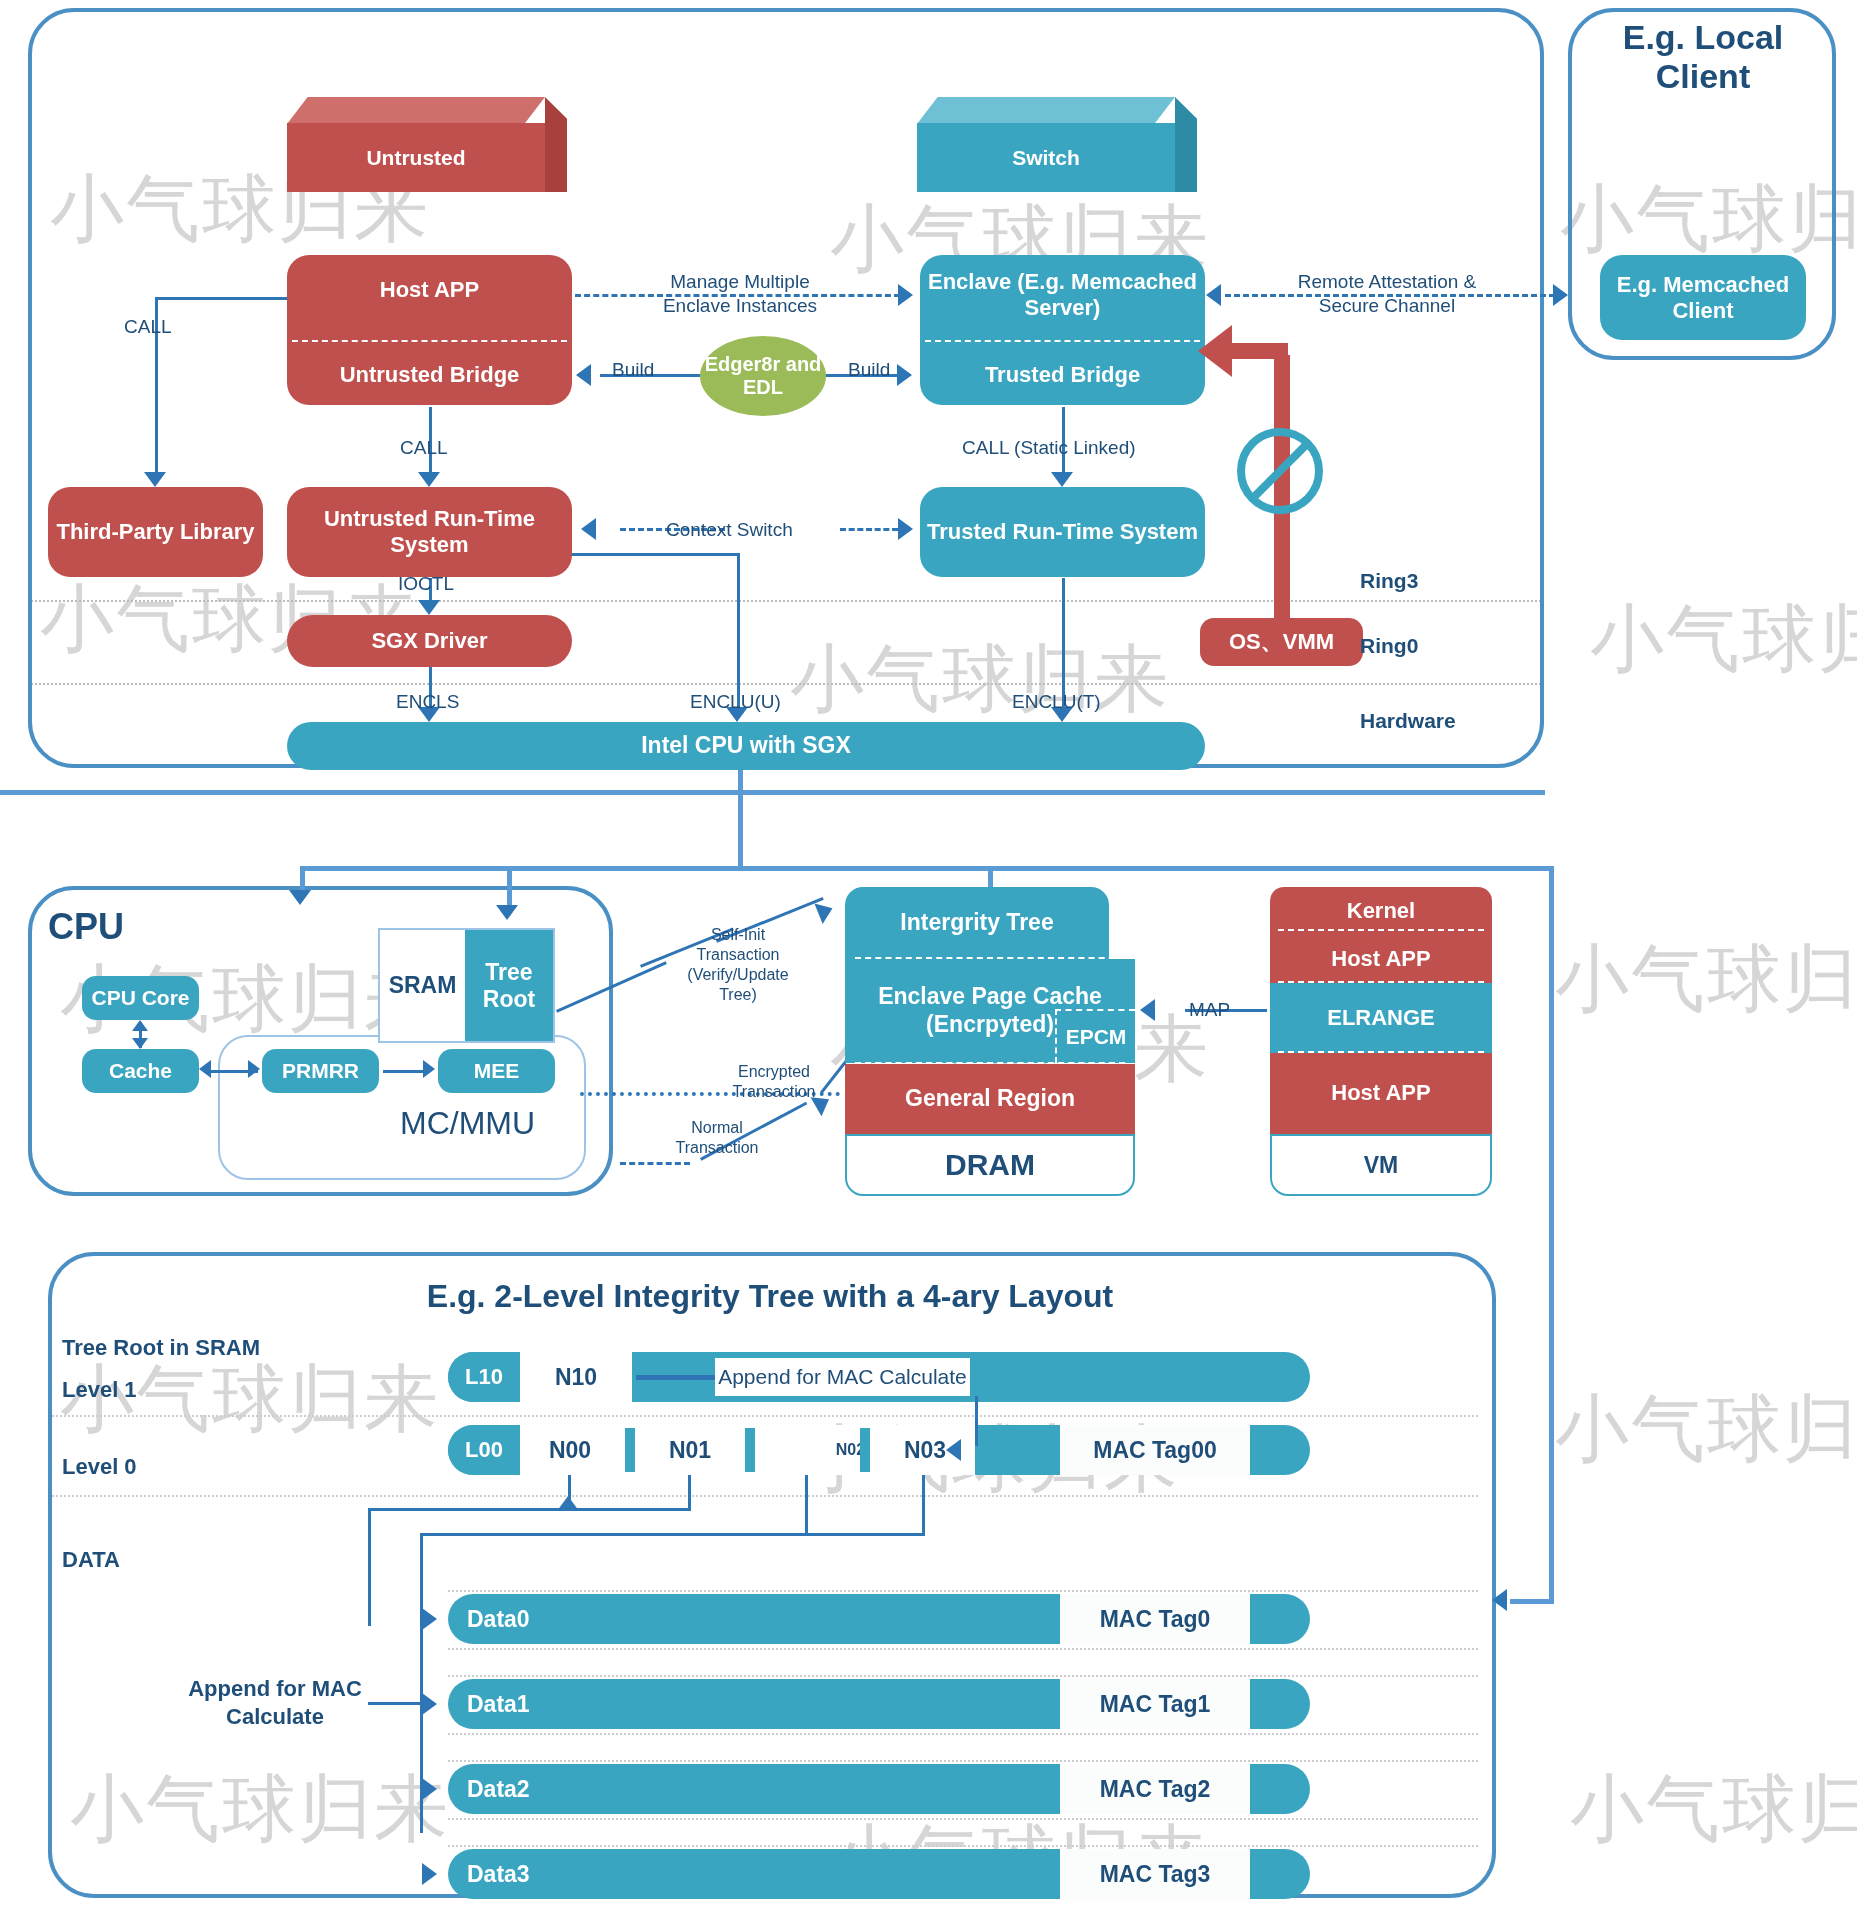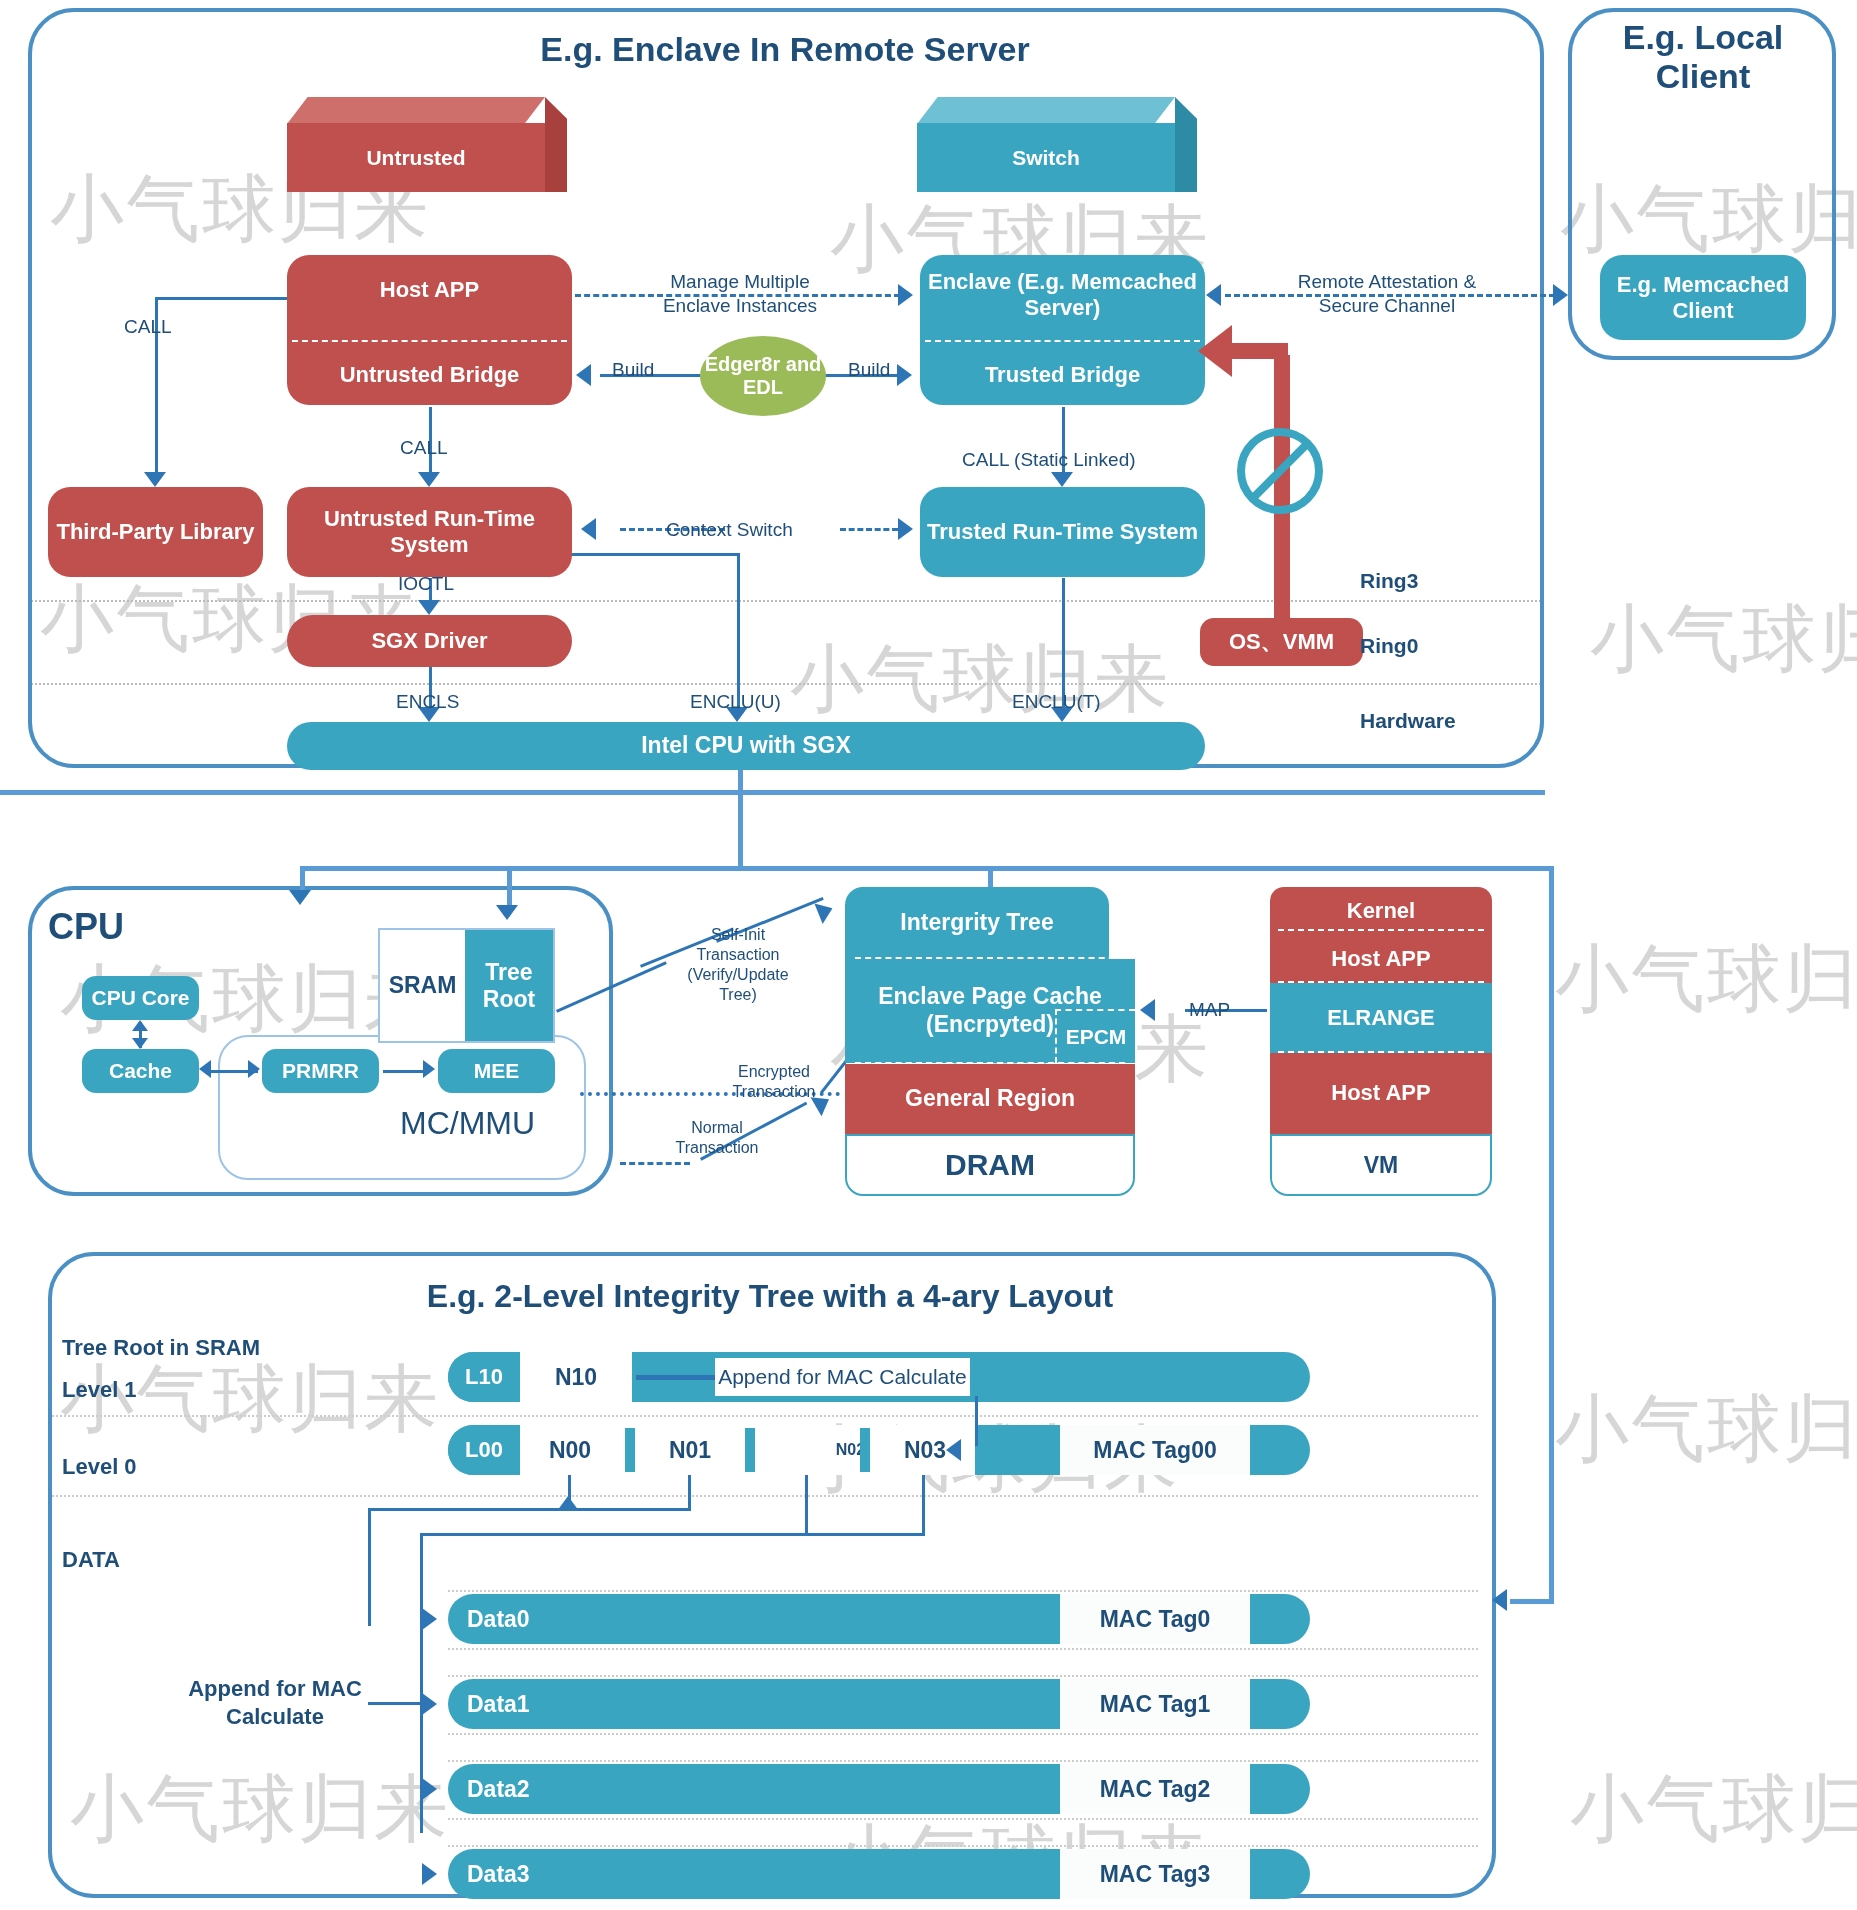--- a/index.html
+++ b/index.html
@@ -195,21 +195,20 @@
   <div class="wm" style="left:830px; top:1000px;">小气球归来</div>
   <div class="wm" style="left:1555px; top:930px;">小气球归来</div>
   <div class="wm" style="left:60px; top:1350px;">小气球归来</div>
   <div class="wm" style="left:800px; top:1410px;">小气球归来</div>
   <div class="wm" style="left:1555px; top:1380px;">小气球归来</div>
   <div class="wm" style="left:70px; top:1760px;">小气球归来</div>
   <div class="wm" style="left:830px; top:1810px;">小气球归来</div>
   <div class="wm" style="left:1570px; top:1760px;">小气球归来</div>
 
   <div class="panel" style="left:28px; top:8px; width:1516px; height:760px;"></div>
-  <div class="panel-title" style="left:300px; top:30px; width:970px; font-size:34px;">E.g. Enclave In Remote Server</div>
 
   <div class="ringline" style="left:28px; top:600px; width:1516px;"></div>
   <div class="ringline" style="left:28px; top:683px; width:1516px;"></div>
   <div class="lbl lbl-bold" style="left:1360px; top:568px;">Ring3</div>
   <div class="lbl lbl-bold" style="left:1360px; top:633px;">Ring0</div>
   <div class="lbl lbl-bold" style="left:1360px; top:697px;margin-top:11px;">Hardware</div>
 
   <div class="prism" style="left:287px; top:97px; width:258px; height:95px;">
     <div class="top" style="background:#cf6f6c; clip-path: polygon(8% 0, 100% 0, 92% 100%, 0 100%);"></div>
     <div class="side" style="background:#a8403d; clip-path: polygon(0 0, 100% 23%, 100% 100%, 0 100%);"></div>
@@ -292,21 +291,21 @@
   <div class="arr arr-l" style="left:1206px; top:284px;"></div>
   <div class="arr arr-r" style="left:1553px; top:284px;"></div>
   <div class="lbl wrap" style="left:1282px; top:270px; width:210px;">Remote Attestation &amp; Secure Channel</div>
 
   <div class="ln ln-v" style="left:429px; top:407px; height:65px;"></div>
   <div class="arr arr-d" style="left:418px; top:472px;"></div>
   <div class="lbl" style="left:400px; top:436px;">CALL</div>
 
   <div class="ln ln-v" style="left:1062px; top:407px; height:65px;"></div>
   <div class="arr arr-d" style="left:1051px; top:472px;"></div>
-  <div class="lbl" style="left:962px; top:448px;">CALL (Static Linked)</div>
+  <div class="lbl" style="left:962px; top:436px;">CALL (Static Linked)</div>
 
   <div class="ln-dash-h" style="left:620px; top:528px; width:105px;"></div>
   <div class="ln-dash-h" style="left:840px; top:528px; width:58px;"></div>
   <div class="arr arr-l" style="left:581px; top:518px;"></div>
   <div class="arr arr-r" style="left:898px; top:518px;"></div>
   <div class="lbl" style="left:666px; top:518px;">Context Switch</div>
 
   <div class="ln ln-v" style="left:429px; top:578px; height:23px;"></div>
   <div class="lbl" style="left:398px; top:572px;">IOCTL</div>
   <div class="ln ln-v" style="left:429px; top:600px; height:1px;"></div>

